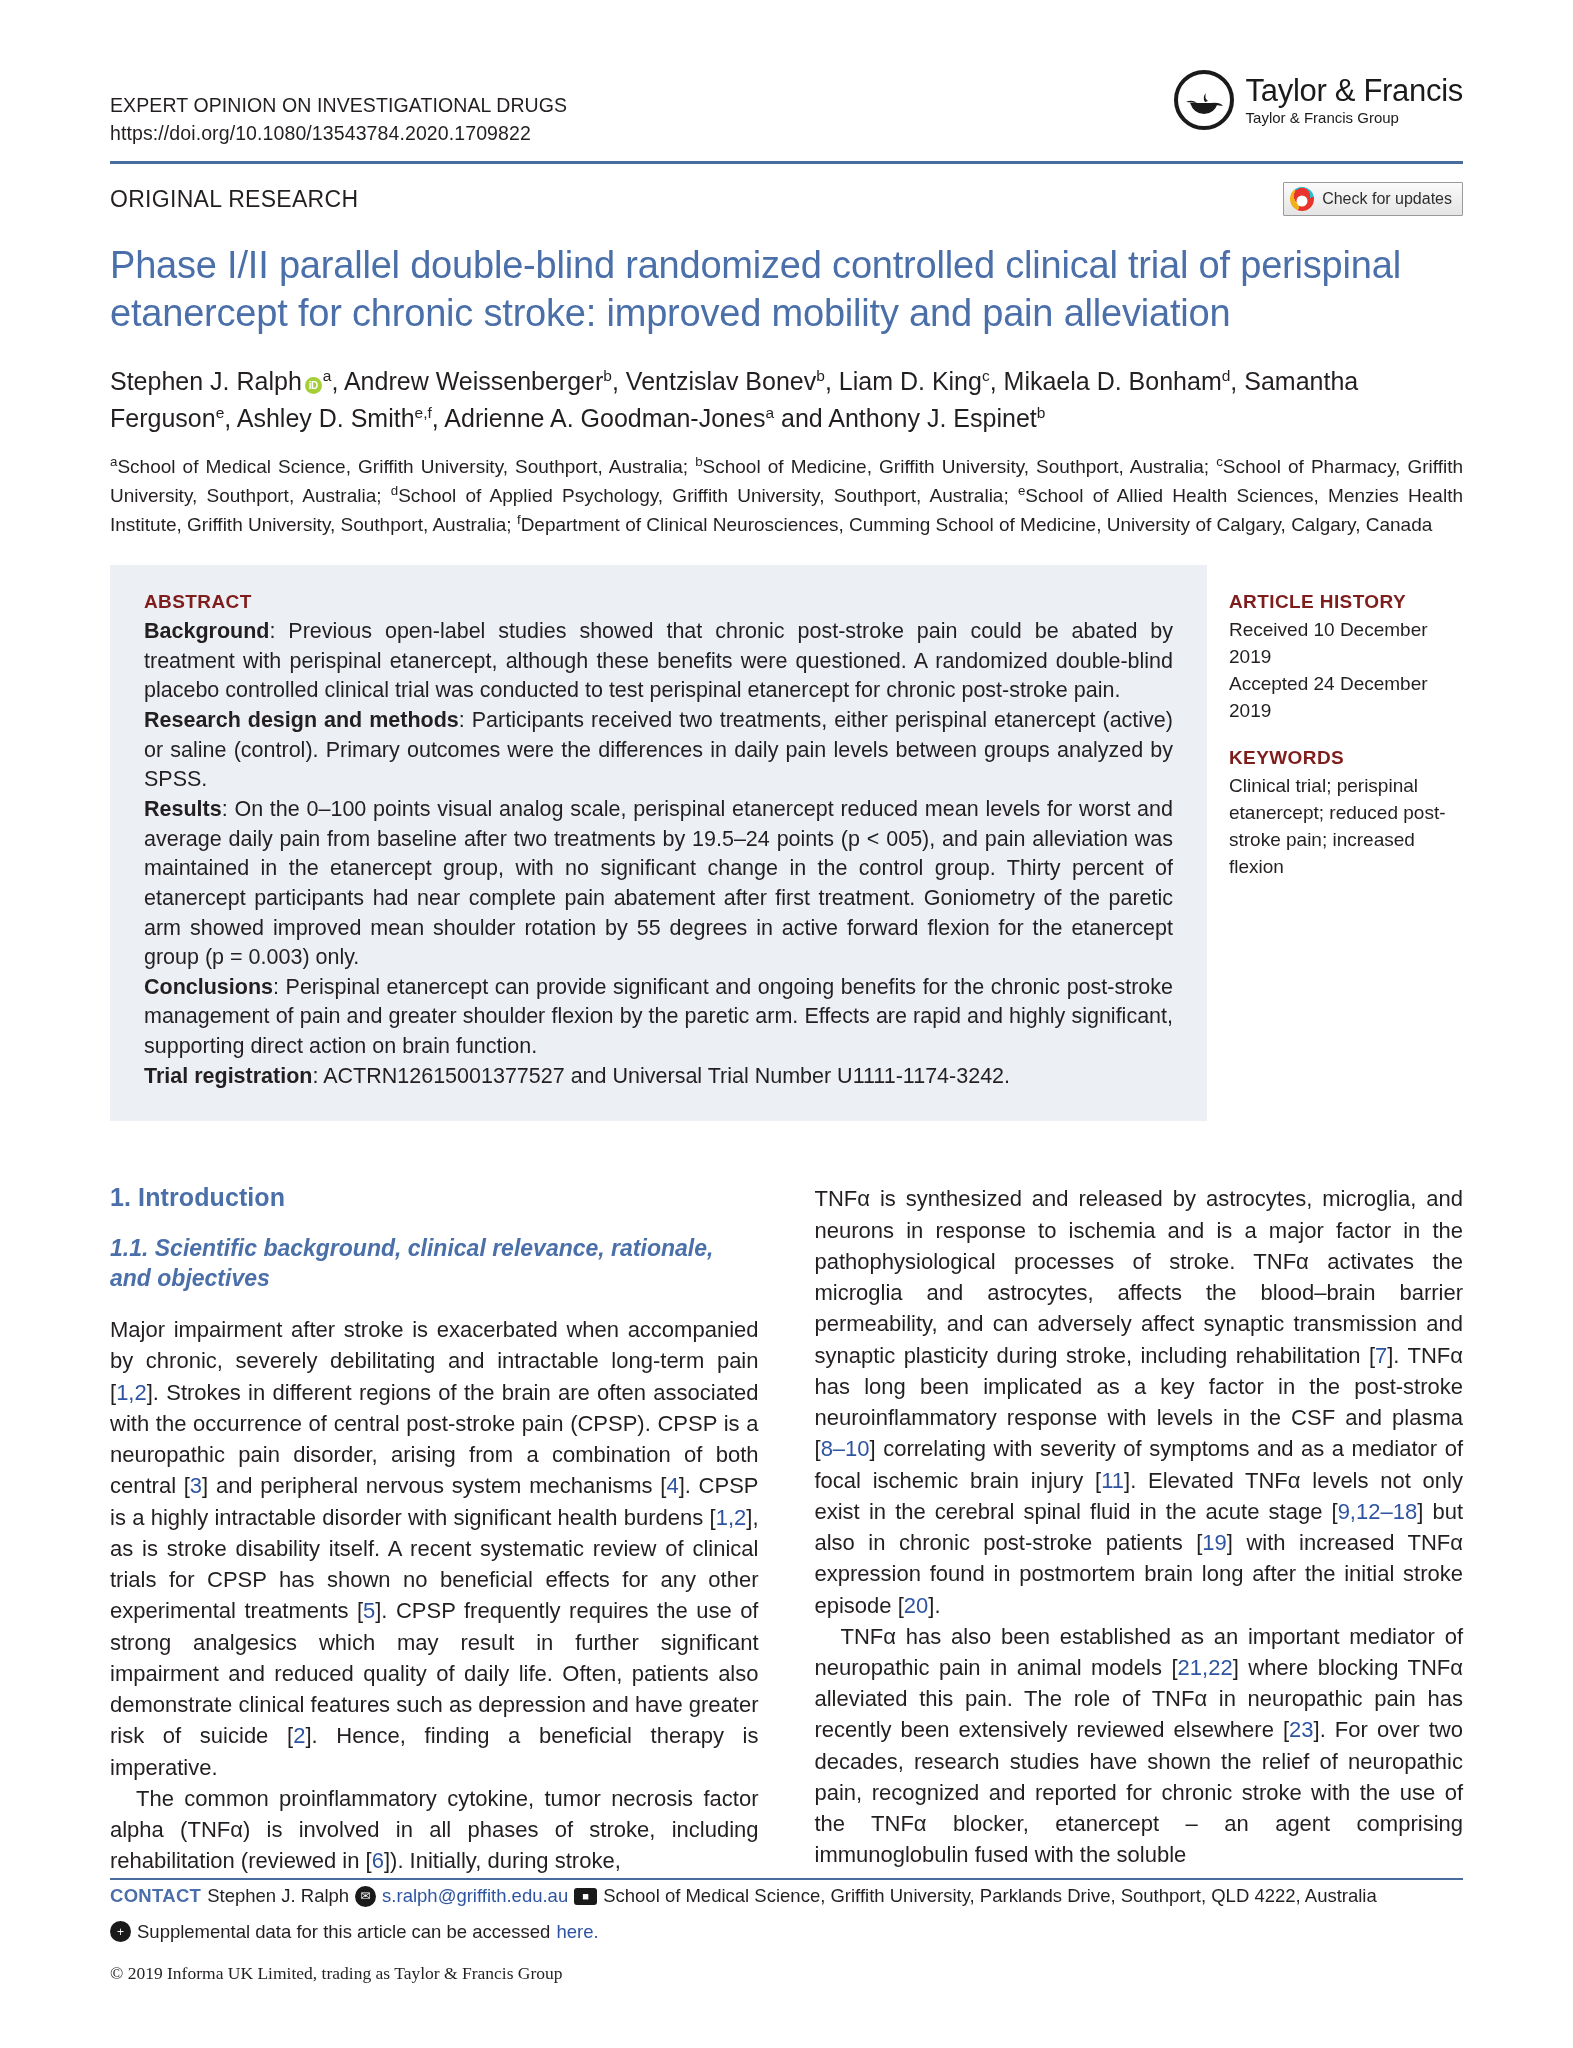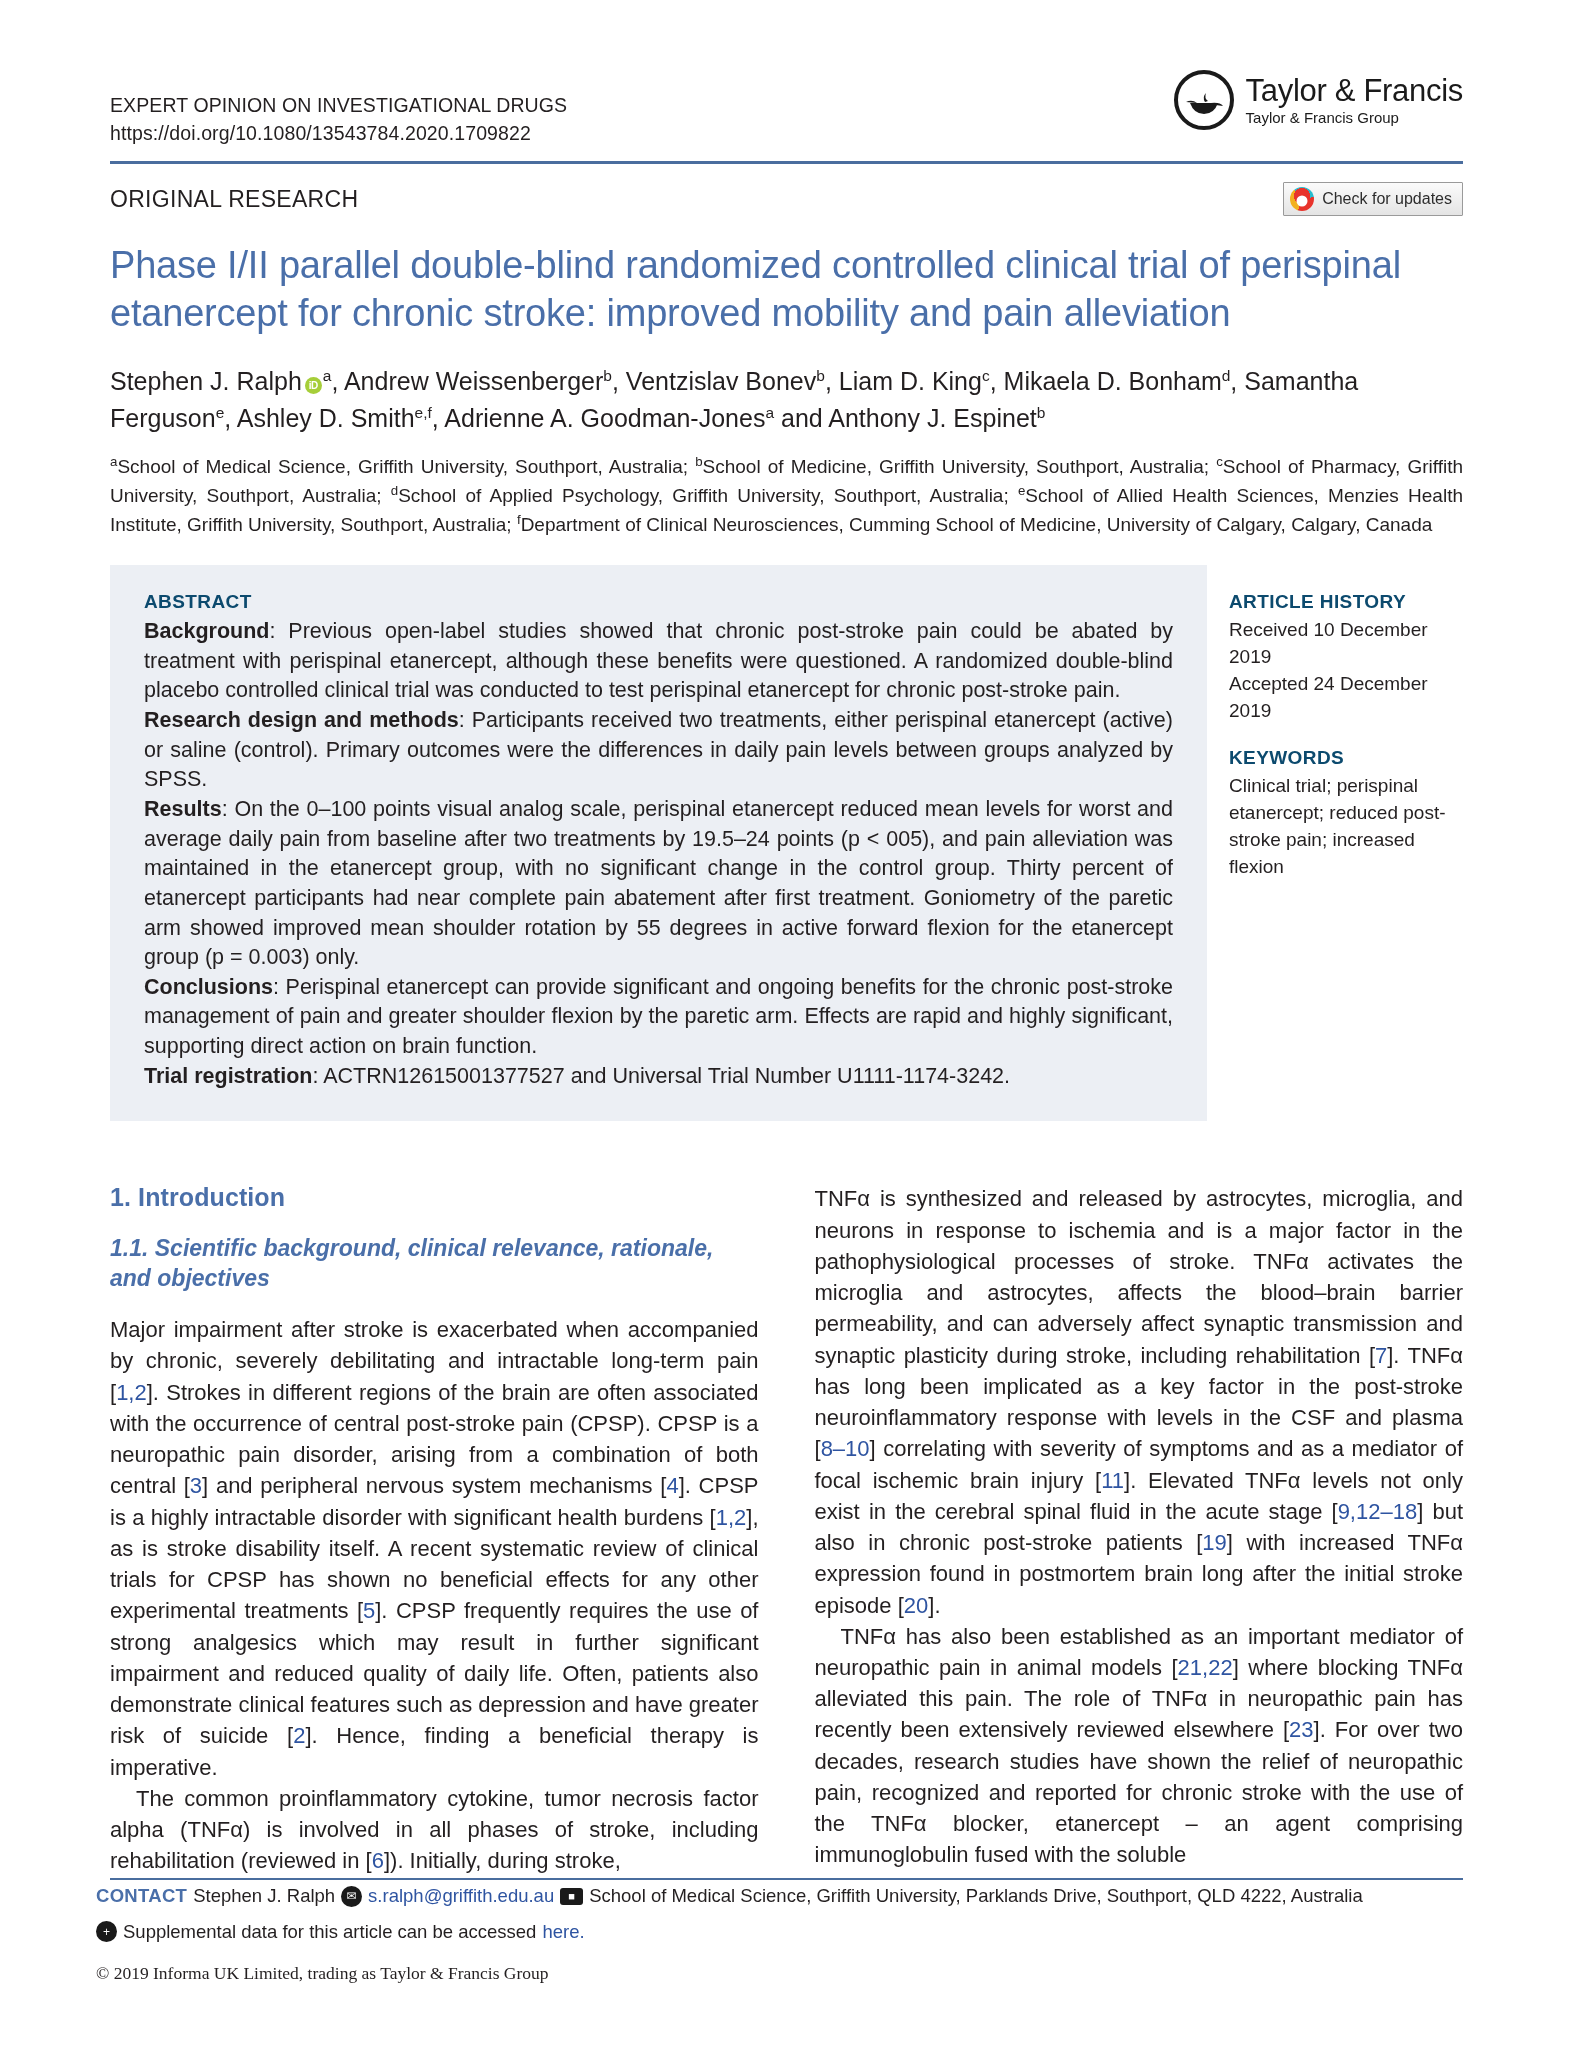--- a/index.html
+++ b/index.html
@@ -166,21 +166,21 @@
     width: 1097px;
     background: #eceff4;
     padding: 26px 34px 30px 34px;
   }
   .abs-side {
     flex: 1;
     background: #ffffff;
     padding: 26px 0 30px 22px;
   }
   .sec-label {
-    color: #0c4a6e;
+    color: #7f1d1d;
     font-weight: bold;
     font-size: 19px;
     letter-spacing: 0.4px;
     margin-bottom: 4px;
   }
   .abs-body {
     font-size: 21.5px;
     line-height: 1.38;
     text-align: justify;
     color: #231f20;
@@ -229,21 +229,21 @@
   
   .foot-rule {
     position: absolute;
     left: 110px; right: 110px;
     bottom: 168px;
     height: 2px;
     background: #4a6d9e;
   }
   .footer {
     position: absolute;
-    left: 96px; right: 110px;
+    left: 110px; right: 110px;
     bottom: 62px;
     font-size: 18.5px;
     line-height: 1.5;
     color: #231f20;
   }
   .foot-line { display: flex; align-items: center; flex-wrap: wrap; gap: 6px; }
   .foot-line + .foot-line { margin-top: 8px; }
   .contact-kw { color: #4a6fa9; font-weight: bold; letter-spacing: 0.3px; }
   .link { color: #2e54a1; }
   .ico {

